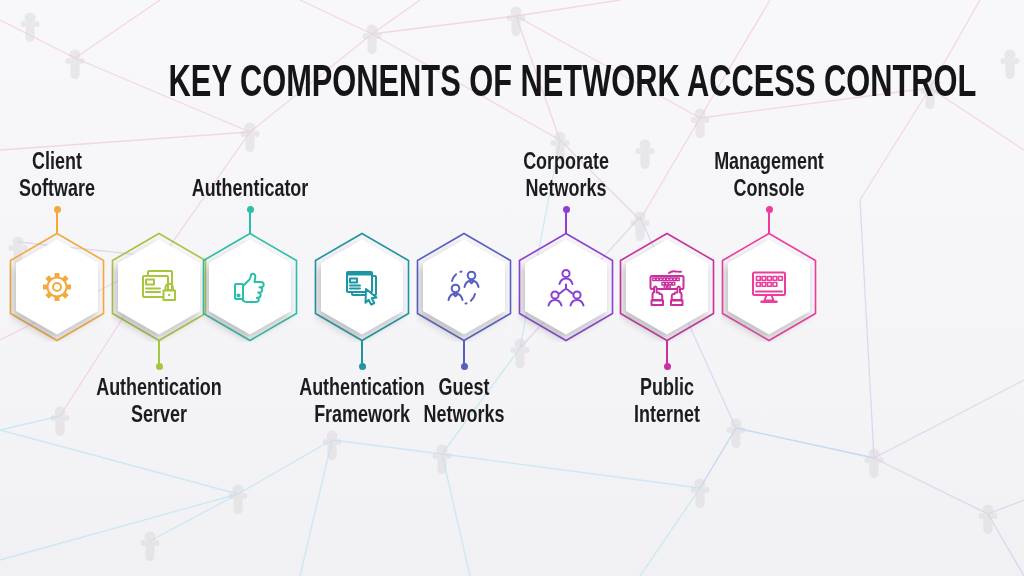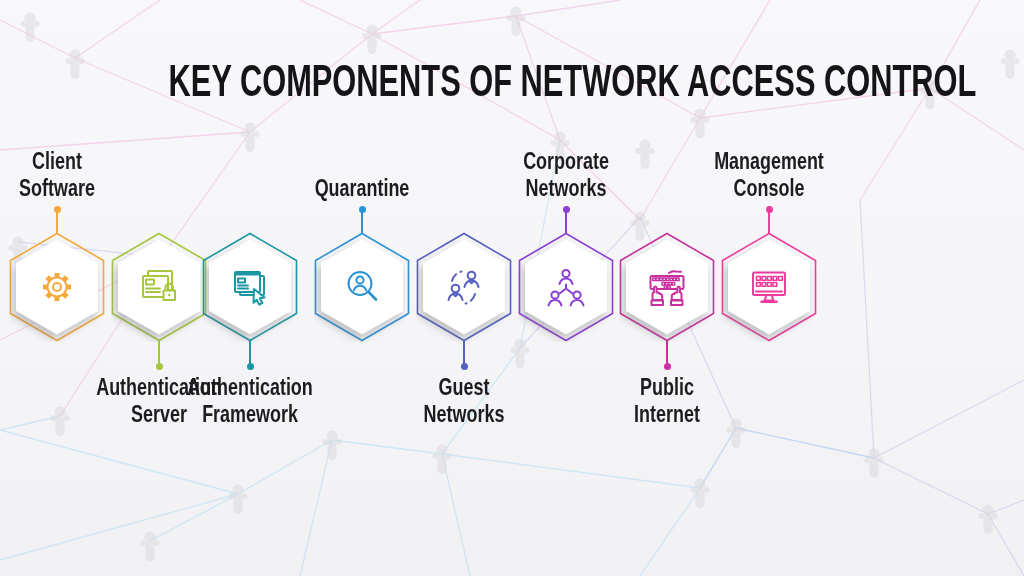--- a/index.html
+++ b/index.html
@@ -192,20 +192,38 @@
           <path d="M30.5,27.5 v-3 a3.7,3.7 0 0 1 7.4,0 v3" fill="none"></path>
           <rect x="28.5" y="27.5" width="11.5" height="9.5" fill="#ffffff"></rect>
           <circle cx="34.2" cy="32" r="1.2" fill="currentColor" stroke="none"></circle>
         </svg>
       </div>
       <div class="cline bottom"></div>
       <div class="dot bottom"></div>
       <div class="label bottom">Authentication Server</div>
     </div>
 
+    <div class="comp" style="--c: #2ABFA6;">
+      <div class="label top">Authenticator</div>
+      <div class="dot top"></div>
+      <div class="cline top"></div>
+      <div class="hexwrap">
+        <svg width="96" height="110" viewBox="0 0 96 110">
+          <polygon points="48,1.5 94.5,28.5 94.5,81.5 48,108.5 1.5,81.5 1.5,28.5" fill="none" stroke="currentColor" stroke-width="1.6"></polygon>
+          <polygon class="hex-inner" points="48,7.5 89,31 89,79 48,102.5 7,79 7,31" fill="#ffffff"></polygon>
+        </svg>
+      </div>
+      <div class="iconbox">
+        <svg width="48" height="48" viewBox="0 0 48 48">
+          <rect x="9" y="21" width="8" height="15" rx="1"></rect>
+          <circle cx="12.5" cy="32.5" r="1.1"></circle>
+          <path d="M17,23 L23.5,16.5 Q24.5,15.5 24.8,13 Q25.2,10.5 27.3,10.8 Q29.5,11.2 29.3,14 L28.5,19 L35,19 Q37.8,19.2 37.7,21.8 Q37.6,24.2 35,24.3 L33.5,24.3 Q36.3,24.5 36.2,27 Q36.1,29.5 33.2,29.6 L32.2,29.6 Q34.8,30 34.6,32.3 Q34.4,34.6 31.6,34.7 L30.8,34.7 Q33,35.2 32.8,37 Q32.6,38.9 30,39 L21,39 Q18.5,39 17,37.5 Z"></path>
+        </svg>
+      </div>
+    </div>
 
     <div class="comp" style="--c: #1B96A3;">
       <div class="hexwrap">
         <svg width="96" height="110" viewBox="0 0 96 110">
           <polygon points="48,1.5 94.5,28.5 94.5,81.5 48,108.5 1.5,81.5 1.5,28.5" fill="none" stroke="currentColor" stroke-width="1.6"></polygon>
           <polygon class="hex-inner" points="48,7.5 89,31 89,79 48,102.5 7,79 7,31" fill="#ffffff"></polygon>
         </svg>
       </div>
       <div class="iconbox">
         <svg width="48" height="48" viewBox="0 0 48 48">
@@ -216,39 +234,20 @@
           <line x1="12" y1="22.5" x2="22" y2="22.5"></line>
           <line x1="12" y1="25.5" x2="22" y2="25.5"></line>
           <path d="M28,26 L38.5,34.5 L33.7,35.2 L36.3,40 L33.2,41.6 L30.7,36.8 L27.5,39.8 Z" fill="#ffffff"></path>
         </svg>
       </div>
       <div class="cline bottom"></div>
       <div class="dot bottom"></div>
       <div class="label bottom">Authentication Framework</div>
     </div>
 
-    <div class="comp" style="--c: #2A93D5;">
-      <div class="label top">Quarantine</div>
-      <div class="dot top"></div>
-      <div class="cline top"></div>
-      <div class="hexwrap">
-        <svg width="96" height="110" viewBox="0 0 96 110">
-          <polygon points="48,1.5 94.5,28.5 94.5,81.5 48,108.5 1.5,81.5 1.5,28.5" fill="none" stroke="currentColor" stroke-width="1.6"></polygon>
-          <polygon class="hex-inner" points="48,7.5 89,31 89,79 48,102.5 7,79 7,31" fill="#ffffff"></polygon>
-        </svg>
-      </div>
-      <div class="iconbox">
-        <svg width="48" height="48" viewBox="0 0 48 48">
-          <circle cx="22" cy="20.5" r="11.5"></circle>
-          <circle cx="22" cy="17" r="3.6"></circle>
-          <path d="M15.7,27.5 Q17.5,22.7 22,22.7 Q26.5,22.7 28.3,27.5"></path>
-          <path d="M30.5,29 L38,36.5" stroke-width="2.6"></path>
-        </svg>
-      </div>
-    </div>
 
     <div class="comp" style="--c: #5560C2;">
       <div class="hexwrap">
         <svg width="96" height="110" viewBox="0 0 96 110">
           <polygon points="48,1.5 94.5,28.5 94.5,81.5 48,108.5 1.5,81.5 1.5,28.5" fill="none" stroke="currentColor" stroke-width="1.6"></polygon>
           <polygon class="hex-inner" points="48,7.5 89,31 89,79 48,102.5 7,79 7,31" fill="#ffffff"></polygon>
         </svg>
       </div>
       <div class="iconbox">
         <svg width="48" height="48" viewBox="0 0 48 48">

